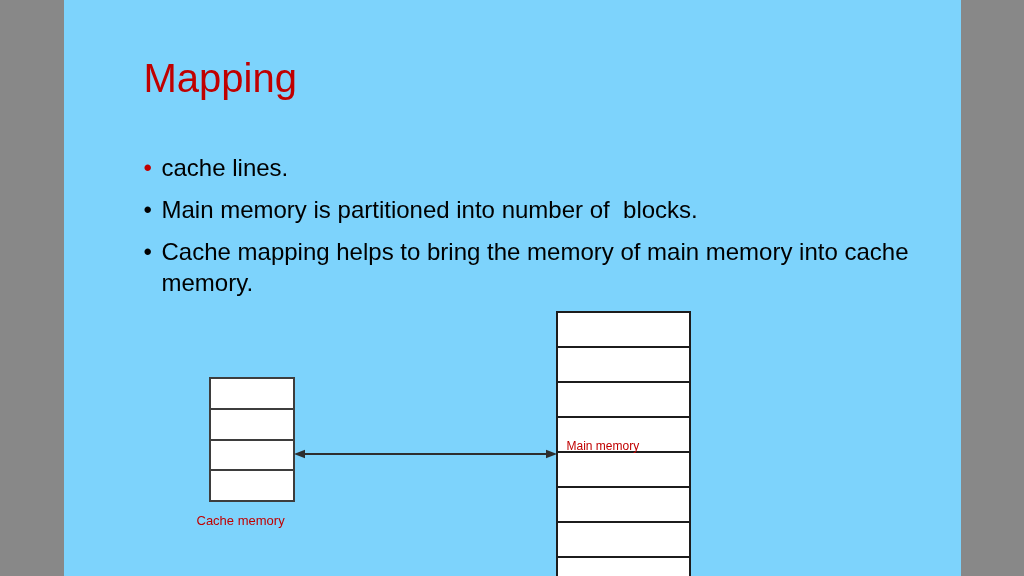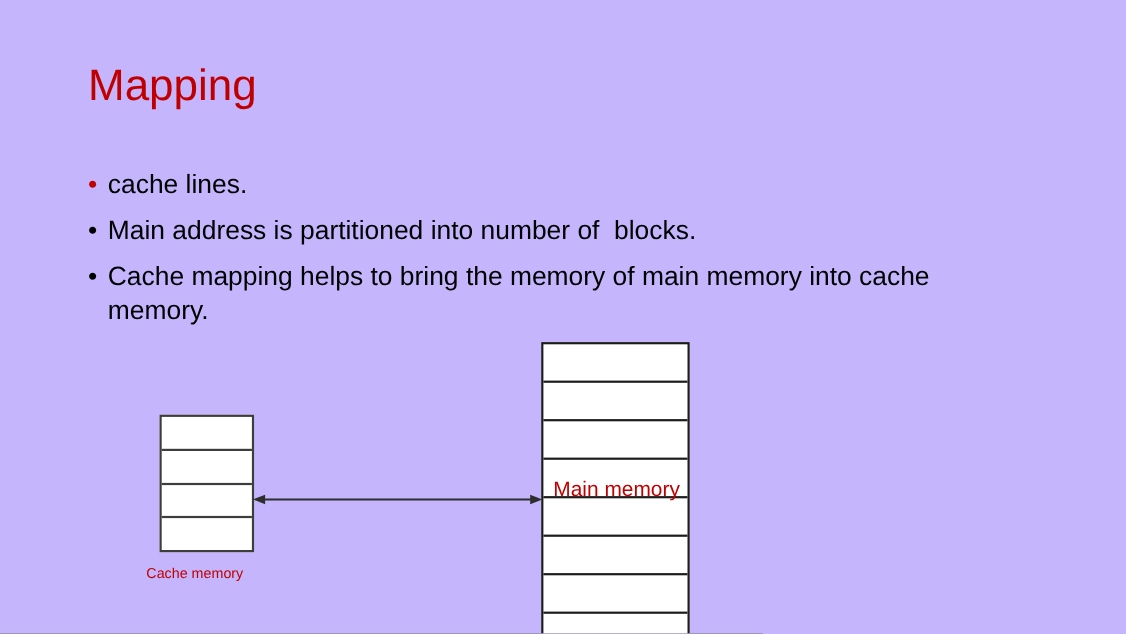--- a/index.html
+++ b/index.html
@@ -6,22 +6,22 @@
     --accent:#C00000;
     --text:#000000;
     --cache-border:#3d3d3d;
     --main-border:#1c1c1c;
     --arrow:#2e2e2e;
   }
   *{margin:0;padding:0;box-sizing:border-box;}
   html,body{background:#888;}
   .slide{
     position:relative;
-    width:1024px;height:576px;
-    background:#c4b5fd;
+    width:897px;height:576px;
+    background:#7dd3fc;
     overflow:hidden;
     font-family:"Liberation Sans","DejaVu Sans",sans-serif;
     margin:0 auto;
     padding-left:32px;
   }
   .title{
     position:absolute;left:80px;top:56px;
     font-size:40px;font-weight:400;
     color:var(--accent);
     letter-spacing:0px;
@@ -67,21 +67,21 @@
     background:#fff;
   }
   .main-rect .cell{
     height:35px;
     border-bottom:2px solid var(--main-border);
     display:flex;align-items:center;
   }
   .main-rect .cell:last-child{border-bottom:none;flex:1;}
   .mem-label{
     padding-left:9px;
-    font-size:19px;
+    font-size:12px;
     color:var(--accent);
     white-space:nowrap;
     margin-top:23px;
   }
   .cache-label{
     position:absolute;left:133px;top:513px;
     font-size:13px;
     color:var(--accent);
     white-space:nowrap;
   }
@@ -94,21 +94,21 @@
 
   <h1 class="title">Mapping</h1>
 
   <div class="bullets">
 
     <div class="bullet marker-red">
       <span class="line"><span class="seg">cache lines.</span></span>
     </div>
 
     <div class="bullet">
-      <span class="line"><span class="seg">Main address is partitioned into number of  </span><span class="seg bold">blocks</span><span class="seg">.</span></span>
+      <span class="line"><span class="seg">Main memory is partitioned into number of  </span><span class="seg bold">blocks</span><span class="seg">.</span></span>
     </div>
 
     <div class="bullet">
       <span class="line"><span class="seg">Cache mapping helps to bring the memory of main memory into cache</span></span>
       <span class="line"><span class="seg">memory.</span></span>
     </div>
 
   </div>
 
   <div class="cache-rect">

